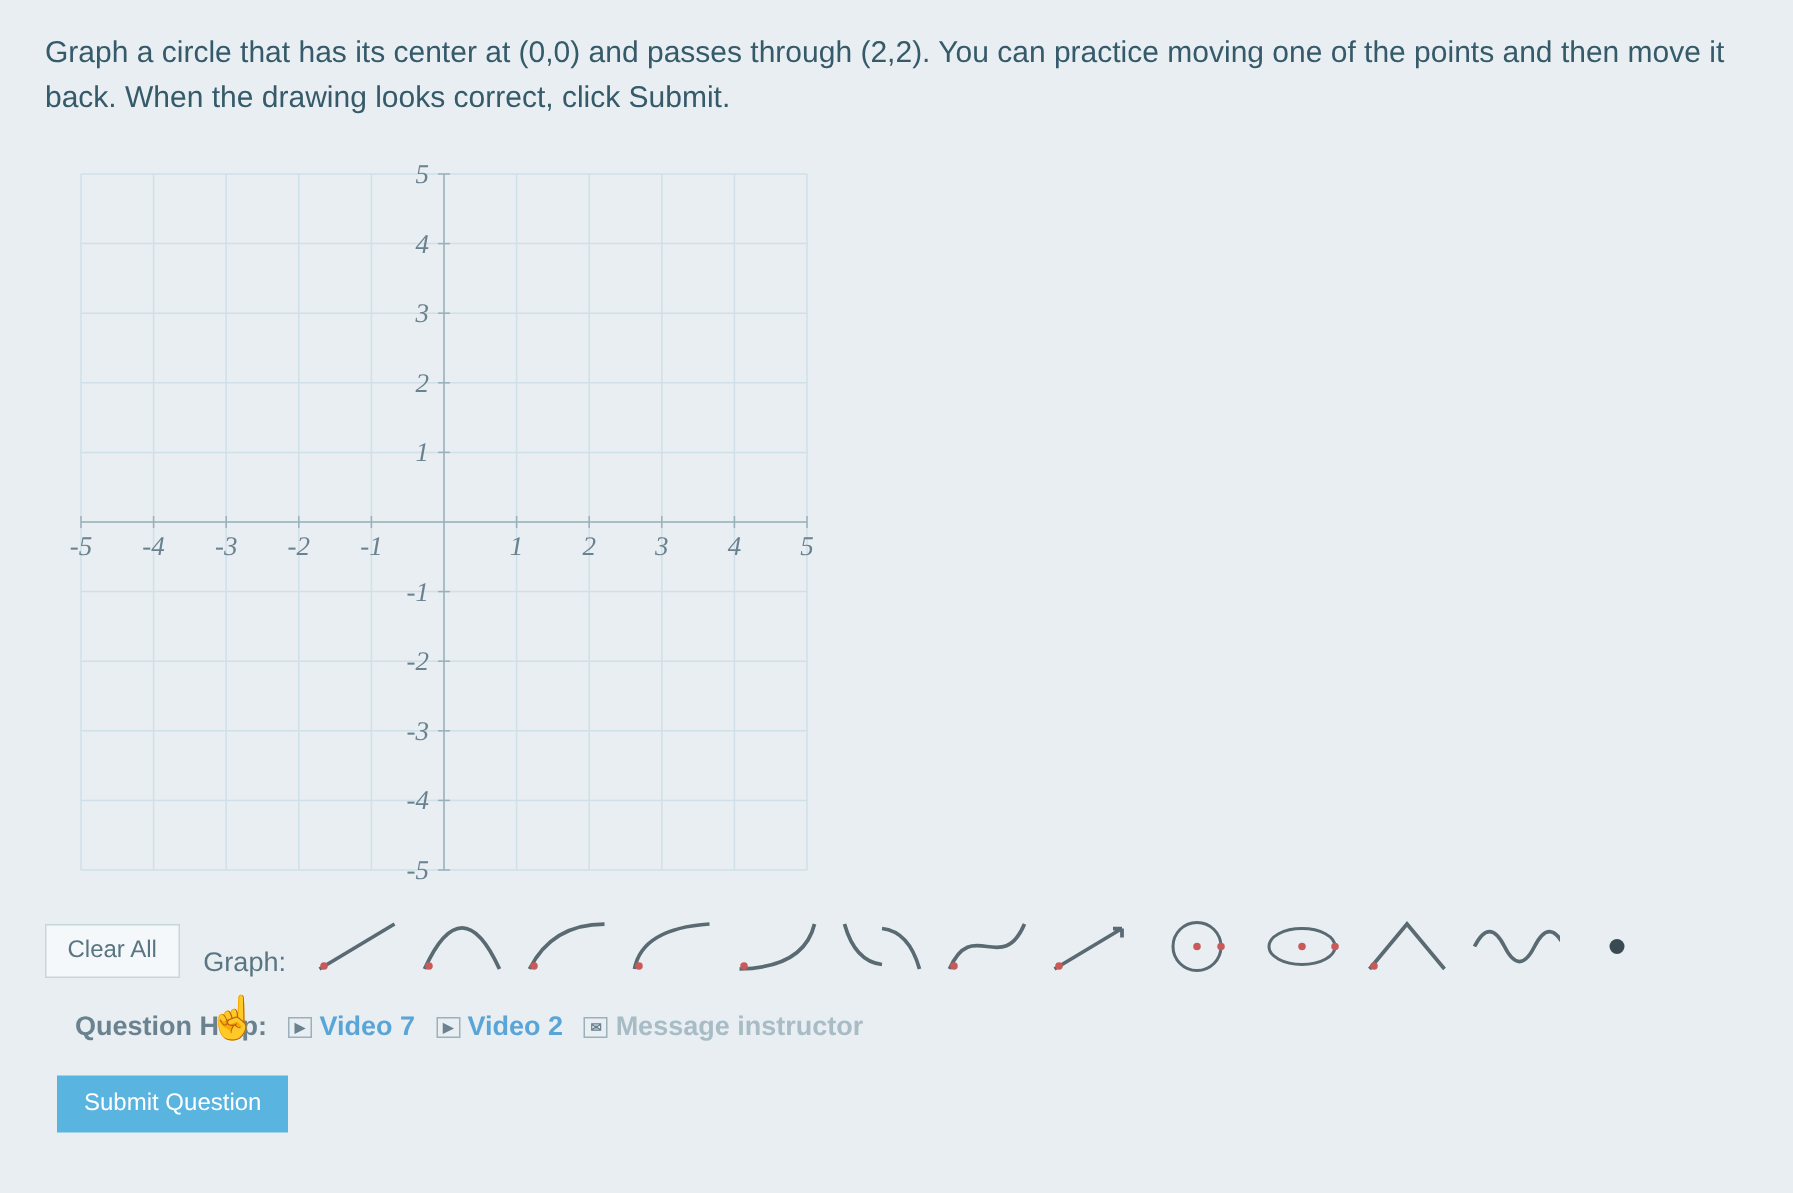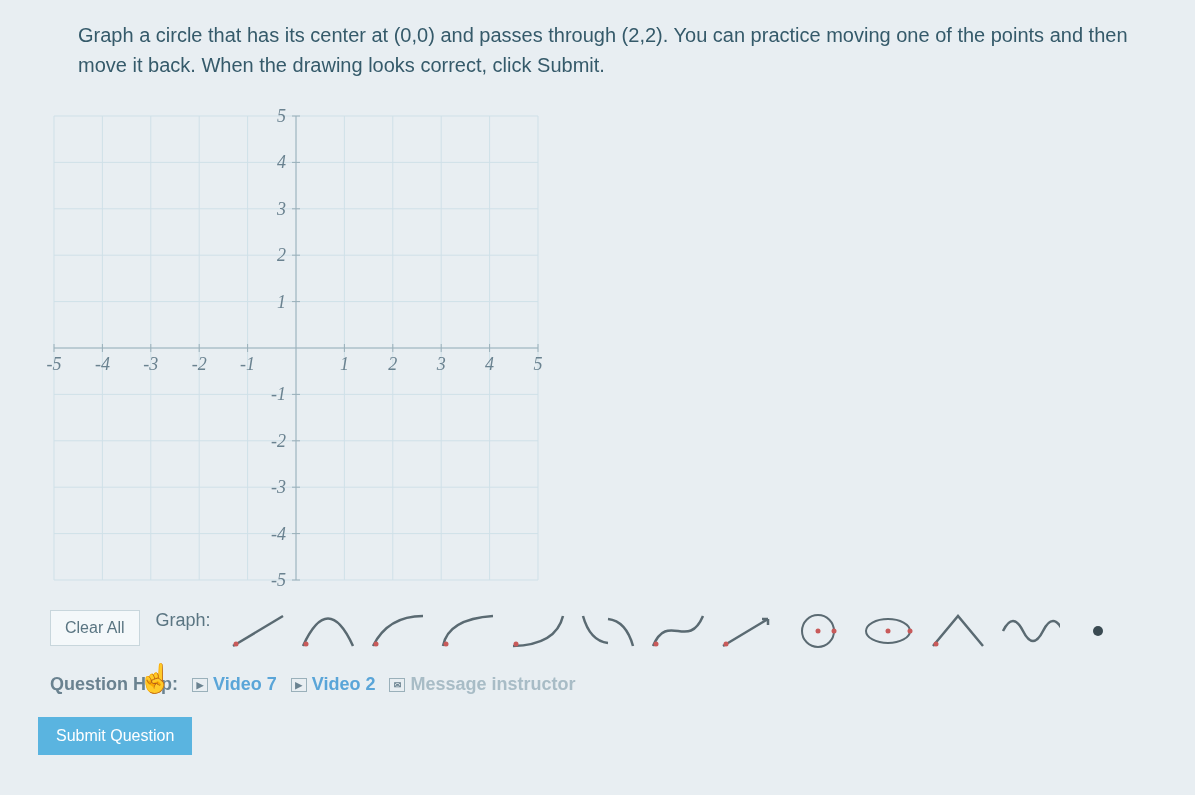--- a/index.html
+++ b/index.html
@@ -11,43 +11,41 @@
     width: 1195px;
     height: 795px;
     overflow: hidden;
   }
   .prompt {
     font-size: 20px;
     line-height: 1.5;
     color: #355a6a;
     margin-bottom: 18px;
     max-width: 1120px;
-    margin-left: 48px;
   }
   .graph-area {
     position: relative;
     width: 520px;
     height: 500px;
     margin-left: 6px;
   }
   .graph-svg { display: block; }
   .grid-line { stroke: #cfe0e8; stroke-width: 1; }
   .axis-line { stroke: #9ab0ba; stroke-width: 1; }
   .tick-label {
     font-family: Georgia, serif;
     font-style: italic;
     font-size: 18px;
     fill: #6a8290;
   }
   .toolbar {
     display: flex;
-    align-items: flex-start;
+    align-items: flex-end;
     gap: 6px;
     margin-top: 12px;
-    margin-left: 20px;
   }
   .clear-btn {
     border: 1px solid #c8d6dc;
     background: #f4f8fa;
     color: #5a7582;
     padding: 8px 14px;
     font-size: 16px;
     cursor: pointer;
     margin-right: 10px;
     position: relative;

